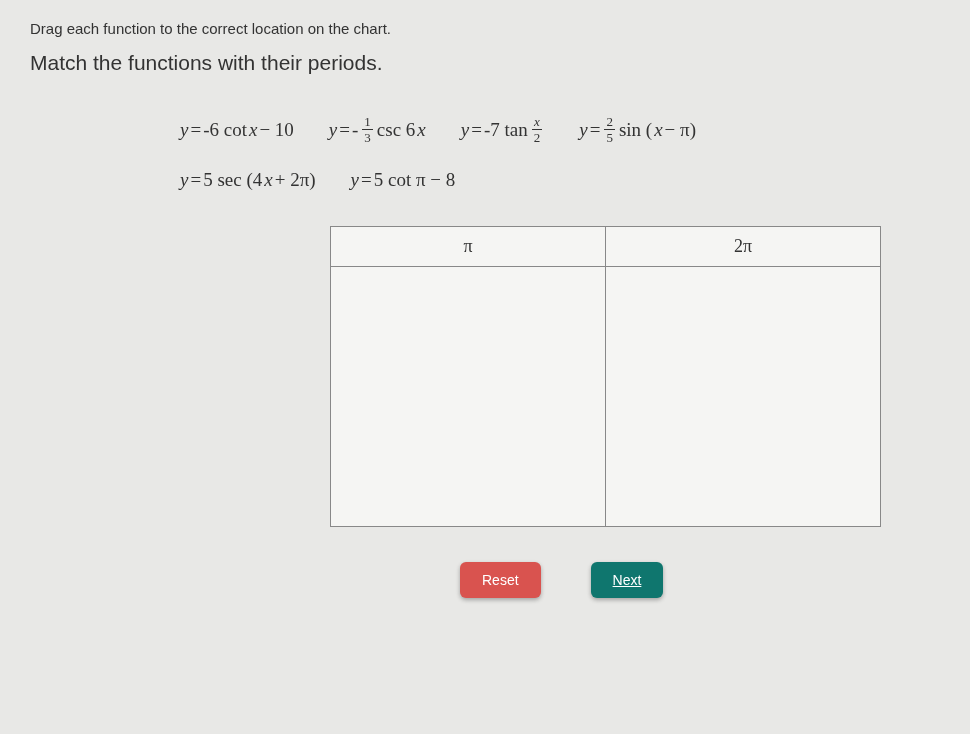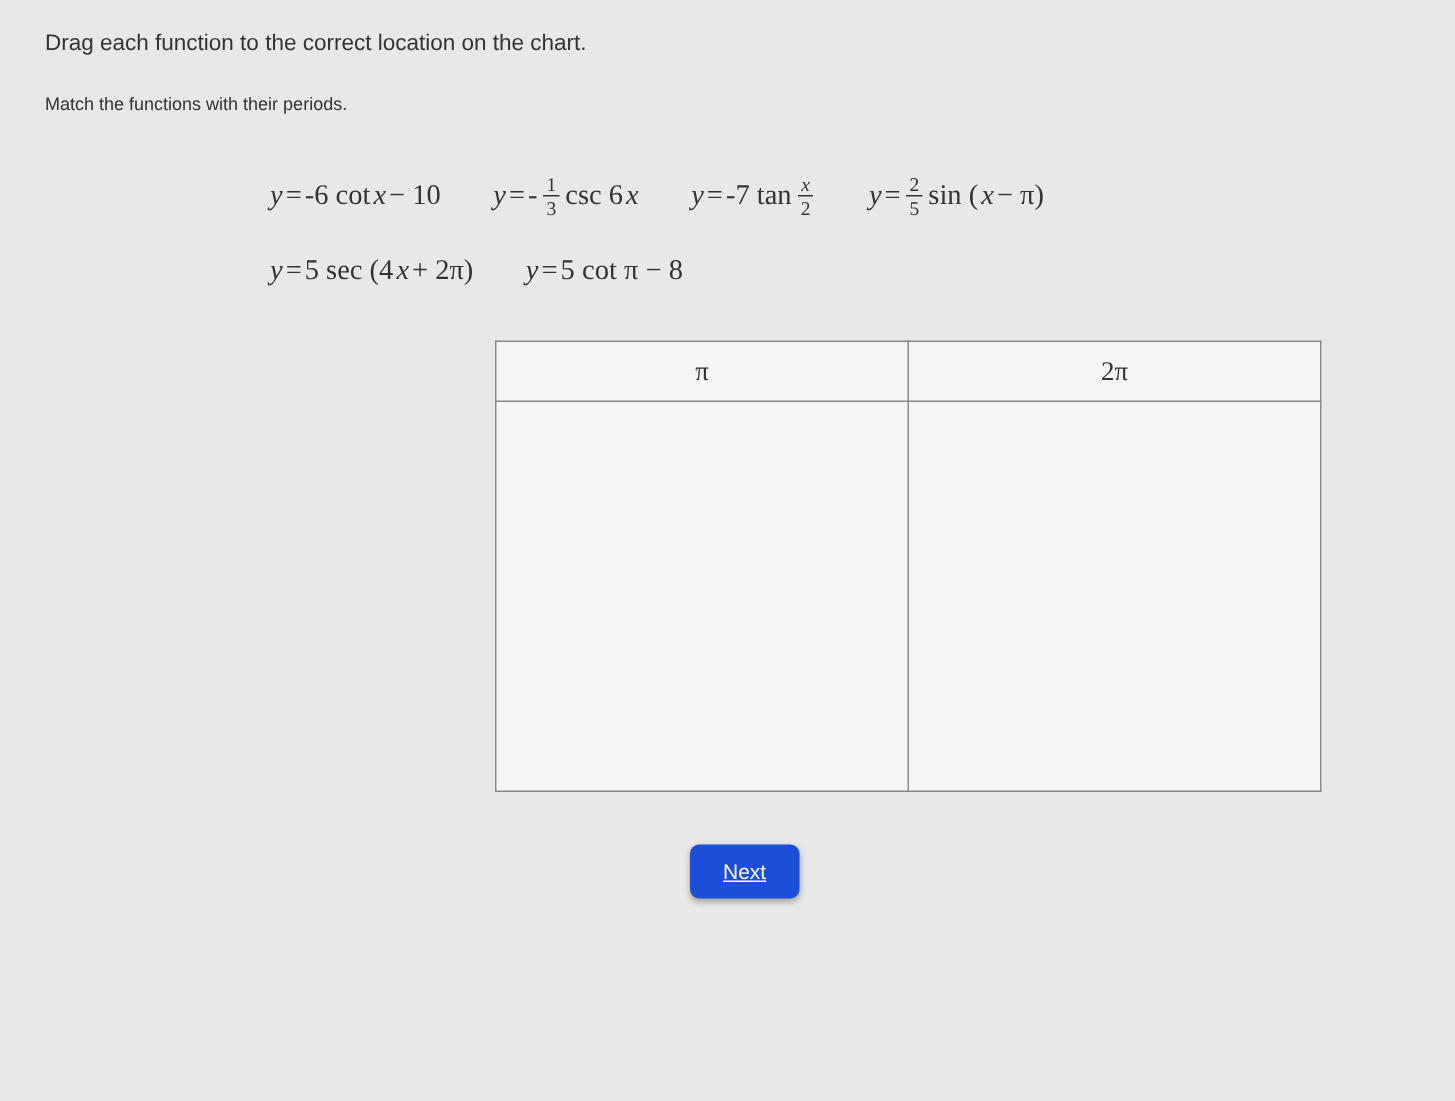--- a/index.html
+++ b/index.html
@@ -4,22 +4,22 @@
   <style>
     * { box-sizing: border-box; margin: 0; padding: 0; }
     body {
       font-family: Arial, sans-serif;
       background: #e8e8e6;
       padding: 20px 30px;
       color: #333;
       width: 970px;
       height: 734px;
     }
-    .instruction { font-size: 15px; margin-bottom: 25px; }
-    .subinstruction { font-size: 12px; margin-bottom: 40px; }
+    .instruction { font-size: 15px; margin-bottom: 14px; }
+    .subinstruction { font-size: 21px; margin-bottom: 40px; }
     .drag-pool {
       padding-left: 150px;
       padding-right: 20px;
       margin-bottom: 35px;
     }
     .drag-row {
       display: flex;
       gap: 35px;
       margin-bottom: 25px;
       align-items: center;
@@ -79,21 +79,21 @@
       border: none;
       padding: 10px 22px;
       border-radius: 6px;
       color: #fff;
       font-size: 14px;
       font-weight: 500;
       cursor: pointer;
       box-shadow: 0 2px 4px rgba(0,0,0,0.3);
     }
     .btn-reset { background: #d9534f; }
-    .btn-next { background: #1d4ed8; text-decoration: underline; }
+    .btn-next { background: #0f766e; text-decoration: underline; }
   </style>
 </head>
 <body>
 
 <div class="instruction">Drag each function to the correct location on the chart.</div>
 <div class="subinstruction">Match the functions with their periods.</div>
 
 <div class="drag-pool">
   <div class="drag-row">
     <span class="draggable">
@@ -160,14 +160,15 @@
   </thead>
   <tbody>
     <tr>
       <td></td>
       <td></td>
     </tr>
   </tbody>
 </table>
 
 <div class="buttons">
+  <button class="btn btn-reset">Reset</button>
   <button class="btn btn-next">Next</button>
 </div>
 
 </body></html>

